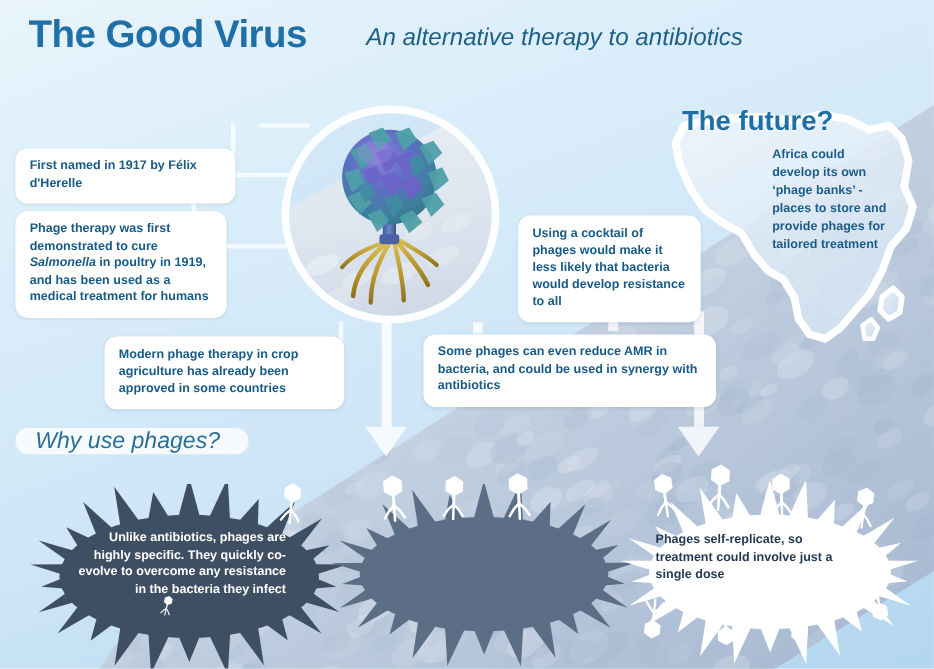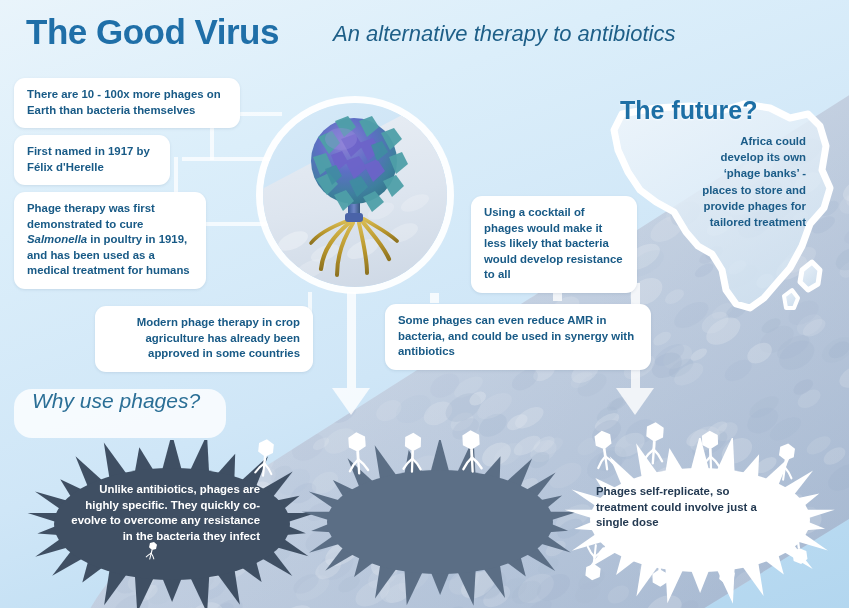--- a/index.html
+++ b/index.html
@@ -63,21 +63,21 @@
     white-space: nowrap;
     text-shadow: 0 1px 2px rgba(255,255,255,.8);
   }
 
   
   .pill-head {
     position: absolute;
     left: 14px;
     top: 389px;
     width: 212px;
-    height: 49px;
+    height: 24px;
     border-radius: 18px;
     background: rgba(255,255,255,.80);
     display: flex;
     align-items: flex-start;
     padding-left: 18px;
     box-sizing: border-box;
   }
   .pill-head span {
     font-size: 21px;
     font-style: italic;
@@ -1216,45 +1216,42 @@
   </div>
 
   <div class="title">The Good Virus</div>
   <div class="subtitle">An alternative therapy to antibiotics</div>
   <div class="future-head">The future?</div>
 
   <div class="pill-head">
     <span>Why use phages?</span>
   </div>
 
-  <div class="callout" style="left:14px;top:78px;width:226px;">
-    <span>There are 10 - 100x more phages on Earth than bacteria themselves</span>
-  </div>
-
-  <div class="callout" style="left:14px;top:135px;width:156px;">
+
+  <div class="callout" style="left:14px;top:135px;width:200px;">
     <span>First named in 1917 by Félix d'Herelle</span>
   </div>
 
   <div class="callout" style="left:14px;top:192px;width:192px;">
     <span>Phage therapy was first demonstrated to cure </span><i>Salmonella</i><span> in poultry in 1919, and has been used as a medical treatment for humans</span>
   </div>
 
-  <div class="callout" style="left:95px;top:306px;width:218px;text-align:right;">
+  <div class="callout" style="left:95px;top:306px;width:218px;">
     <span>Modern phage therapy in crop agriculture has already been approved in some countries</span>
   </div>
 
   <div class="callout" style="left:471px;top:196px;width:166px;">
     <span>Using a cocktail of phages would make it less likely that bacteria would develop resistance to all</span>
   </div>
 
   <div class="callout" style="left:385px;top:304px;width:266px;">
     <span>Some phages can even reduce AMR in bacteria, and could be used in synergy with antibiotics</span>
   </div>
 
-  <div style="position:absolute;left:702px;top:133px;width:104px;font-size:11.4px;font-weight:bold;line-height:1.42;color:#1b5c88;text-align:right;">
+  <div style="position:absolute;left:702px;top:133px;width:104px;font-size:11.4px;font-weight:bold;line-height:1.42;color:#1b5c88;">
     <span>Africa could develop its own ‘phage banks’ - places to store and provide phages for tailored treatment</span>
   </div>
 
   <svg class="bacterium" style="left:22px;top:440px;" width="300" height="168" viewBox="0 0 300 168">
     <g id="b1spikes">
         <path d="M 265.9 85.9 L 283.8 93.3 L 263.6 95.0 Z" fill="#3f4f63"></path>
         <path d="M 261.6 98.7 L 286.5 116.3 L 254.6 107.3 Z" fill="#3f4f63"></path>
         <path d="M 250.8 110.8 L 270.3 136.0 L 239.6 118.3 Z" fill="#3f4f63"></path>
         <path d="M 234.1 121.2 L 239.6 142.1 L 219.4 127.3 Z" fill="#3f4f63"></path>
         <path d="M 212.5 129.5 L 217.9 164.8 L 195.1 133.8 Z" fill="#3f4f63"></path>

